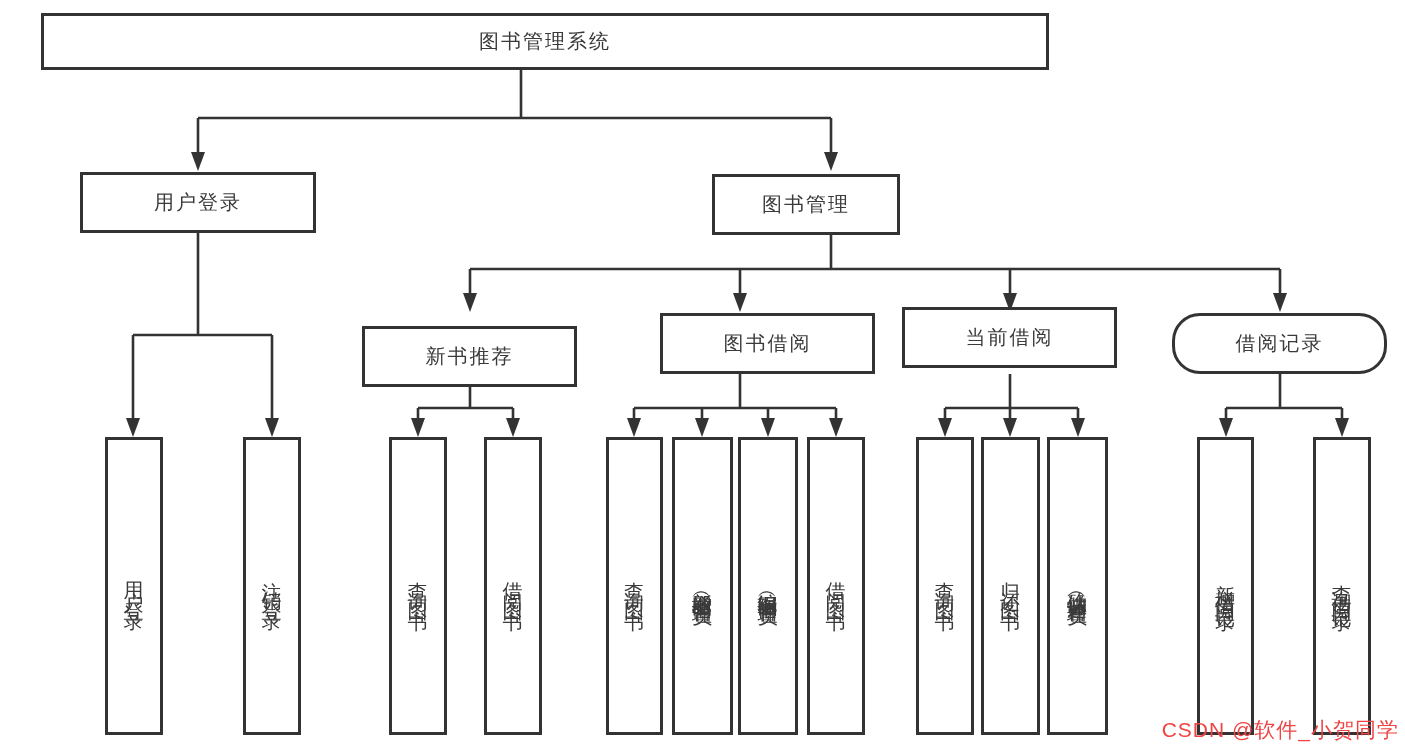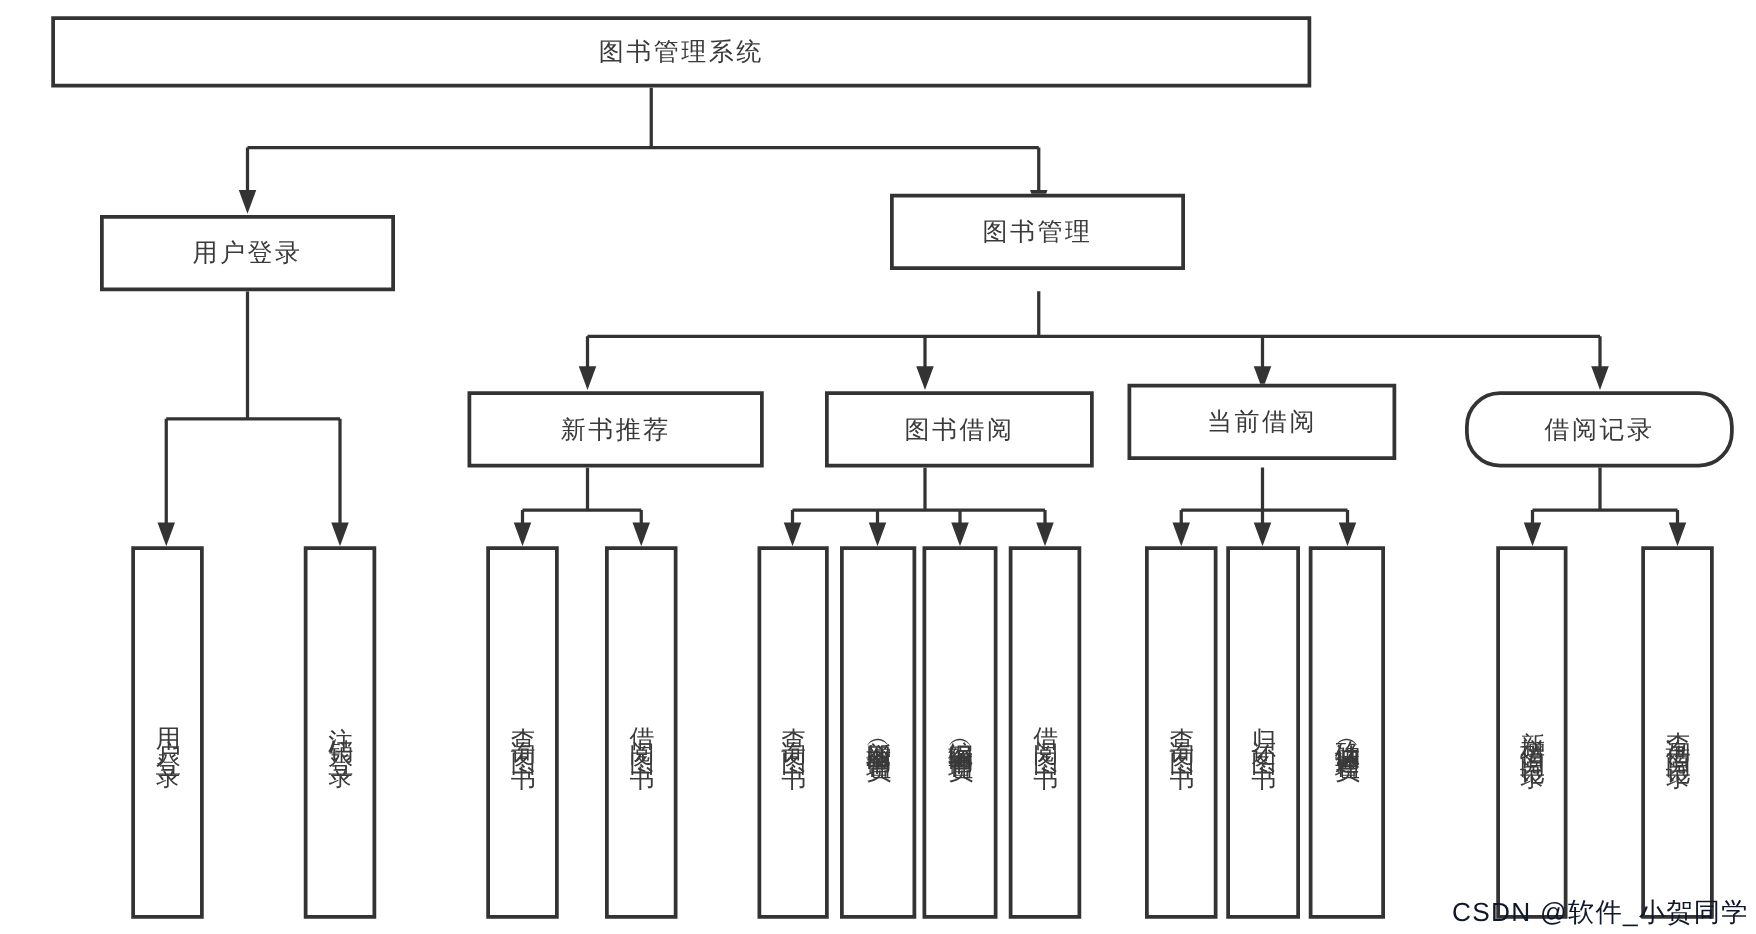--- a/index.html
+++ b/index.html
@@ -50,21 +50,21 @@
     letter-spacing: 0.5em;
     line-height: 1;
     white-space: nowrap;
   }
   .vbox .vtext.len6 { letter-spacing: 0.28em; }
   .vbox .vtext.len9 { letter-spacing: 0.10em; }
   #watermark {
     position: absolute;
     right: 6px;
     bottom: 3px;
-    color: #0f172a;
+    color: #ef4444;
     font-size: 21px;
     letter-spacing: 1px;
     z-index: 5;
     white-space: nowrap;
     margin-left: 20px;
   }
 </style>
 </head>
 <body>
 
@@ -110,25 +110,25 @@
     </g>
   </svg>
 
   <div class="hbox" style="left:14px; top:13px; width:1008px; height:57px;margin-left:27px;">
     <span>图书管理系统</span>
   </div>
 
   <div class="hbox" style="left:80px; top:172px; width:236px; height:61px;">
     <span>用户登录</span>
   </div>
-  <div class="hbox" style="left:712px; top:155px; width:236px; height:61px;">
+  <div class="hbox" style="left:712px; top:174px; width:188px; height:61px;">
     <span>图书管理</span>
   </div>
 
-  <div class="hbox" style="left:362px; top:313px; width:237px; height:61px;margin-left:12px;">
+  <div class="hbox" style="left:362px; top:326px; width:215px; height:61px;">
     <span>新书推荐</span>
   </div>
   <div class="hbox" style="left:632px; top:313px; width:215px; height:61px;margin-left:28px;">
     <span>图书借阅</span>
   </div>
   <div class="hbox" style="left:902px; top:307px; width:215px; height:61px;align-items:center;">
     <span>当前借阅</span>
   </div>
   <div class="hbox" style="left:1172px; top:313px; width:215px; height:61px;border-radius:28px;">
     <span>借阅记录</span>

